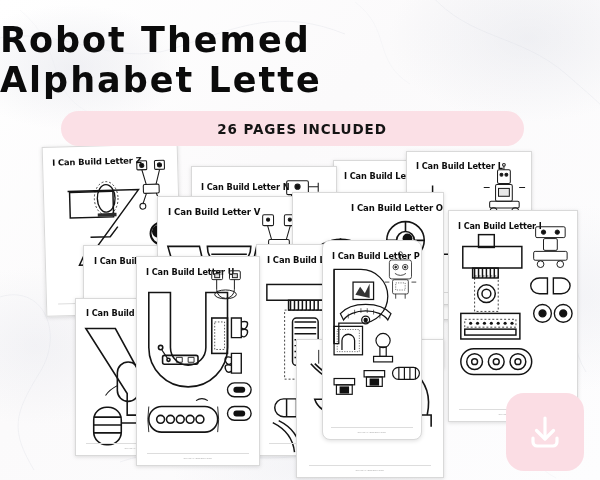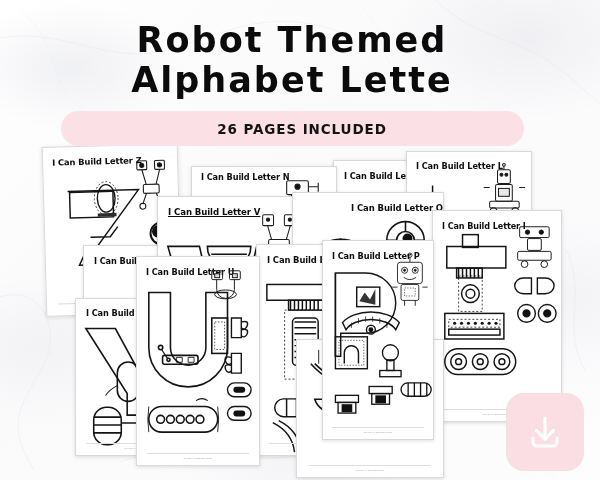--- a/index.html
+++ b/index.html
@@ -31,21 +31,21 @@
       radial-gradient(ellipse 190px 130px at 95% 62%, rgba(219,221,229,.28), rgba(255,255,255,0) 72%),
       radial-gradient(ellipse 180px 90px at 50% 97%,  rgba(221,223,231,.26), rgba(255,255,255,0) 72%),
       linear-gradient(135deg, #ffffff 0%, #fbfafb 40%, #fdfdfe 100%);
   }
   #veins { position:absolute; inset:0; pointer-events:none; opacity:.5; }
 
   
   .header {
     position: absolute;
     top: 0; left: 0; right: 16px;
-    text-align: center;
+    text-align: left;
     z-index: 40;
     padding-top: 20px;
   }
   .title-line {
     font-family: "DejaVu Sans", sans-serif;
     font-weight: 700;
     font-size: 35px;
     line-height: 40px;
     letter-spacing: 2.0px;
     color: #0b0b0b;
@@ -188,21 +188,21 @@
           <circle cx="117" cy="86" r="1.8" fill="#fff"></circle>
         </g>
         <circle cx="112" cy="115" r="8" fill="none" stroke="#141414" stroke-width="1.4"></circle>
       </svg>
       <div class="card-footer">
         <span>CRYSTALANDCOMP.COM</span>
       </div>
     </div>
 
     <div class="card" style="left:191px; top:166px; width:146px; height:166px; z-index:4;">
-      <div class="card-title" style="left:9px; top:5px; font-size:8.2px;">I Can Build Letter N</div>
+      <div class="card-title" style="left:9px; top:15px; font-size:8.2px;">I Can Build Letter N</div>
       <svg class="card-art" viewBox="0 0 146 166">
         <g fill="none" stroke="#141414" stroke-width="1.5">
           <path d="M24 118 V46 L74 118 V46"></path>
         </g>
         <g fill="none" stroke="#1c1c1c" stroke-width="1.1">
           <rect x="96" y="14" width="22" height="14" rx="1.5"></rect>
           <path d="M101 28 v8 M113 28 v8"></path>
           <rect x="96" y="36" width="22" height="16" rx="1.5"></rect>
           <circle cx="107" cy="20" r="2.6" fill="#111"></circle>
           <path d="M118 20 h10 M128 16 v9"></path>
@@ -242,21 +242,21 @@
           <circle cx="110" cy="60" r="3.4"></circle>
           <path d="M84 36 h-6 M114 36 h6"></path>
         </g>
       </svg>
       <div class="card-footer">
         <span>CRYSTALANDCOMP.COM</span>
       </div>
     </div>
 
     <div class="card" style="left:157px; top:196px; width:160px; height:176px; z-index:7;">
-      <div class="card-title" style="left:10px; top:10px; font-size:8.6px;text-decoration:underline;">I Can Build Letter V</div>
+      <div class="card-title" style="left:10px; top:10px; font-size:8.6px;">I Can Build Letter V</div>
       <svg class="card-art" viewBox="0 0 160 176">
         <g fill="none" stroke="#141414" stroke-width="1.6">
           <polygon points="10,50 42,50 58,120 30,120"></polygon>
           <polygon points="100,50 132,50 112,120 84,120"></polygon>
           <path d="M50 40 a22 22 0 0 0 44 0 z" transform="translate(0,10)"></path>
           <path d="M54 58 h36 M56 66 h32 M59 74 h26"></path>
         </g>
 
         <g fill="none" stroke="#1c1c1c" stroke-width="1.05">
           <rect x="106" y="18" width="11" height="11" rx="1.4"></rect>
@@ -288,21 +288,21 @@
           <path d="M114 29 v10 M114 57 v10 M95 48 h10 M123 48 h10"></path>
           <path d="M106 64 h16 v7 h-16 z"></path>
           <ellipse cx="114" cy="74" rx="9" ry="4"></ellipse>
         </g>
       </svg>
       <div class="card-footer">
         <span>CRYSTALANDCOMP.COM</span>
       </div>
     </div>
 
-    <div class="card" style="left:432px; top:210px; width:130px; height:212px; z-index:9;">
+    <div class="card" style="left:448px; top:210px; width:130px; height:212px; z-index:9;">
       <div class="card-title" style="left:9px; top:10px; font-size:8.1px;">I Can Build Letter I</div>
       <svg class="card-art" viewBox="0 0 130 212">
         <g fill="none" stroke="#141414" stroke-width="1.5">
 
           <path d="M14 36 H74 V58 H14 Z"></path>
           <rect x="30" y="24" width="16" height="13"></rect>
           <rect x="24" y="58" width="26" height="10"></rect>
           <path d="M26 58 v10 M30 58 v10 M34 58 v10 M38 58 v10 M42 58 v10 M46 58 v10"></path>
           <rect x="26" y="66" width="24" height="36" stroke-dasharray="2 2" stroke-width=".8"></rect>
           <circle cx="38" cy="84" r="9"></circle>
@@ -477,21 +477,21 @@
           <rect x="97" y="17" width="5" height="4" fill="#ddd"></rect>
           <path d="M81 23 v10 a9 9 0 0 0 18 0 V23"></path>
           <ellipse cx="90" cy="38" rx="11" ry="4.5"></ellipse>
         </g>
       </svg>
       <div class="card-footer">
         <span>CRYSTALANDCOMP.COM</span>
       </div>
     </div>
 
-    <div class="card" style="left:322px; top:240px; width:112px; height:200px; z-index:21;">
+    <div class="card" style="left:322px; top:240px; width:100px; height:200px; z-index:21;border-radius:8px;">
       <div class="card-title" style="left:9px; top:10px; font-size:8.2px;">I Can Build Letter P</div>
       <svg class="card-art" viewBox="0 0 124 200">
         <g fill="none" stroke="#141414" stroke-width="1.6">
 
           <path d="M14 36 h34 a34 34 0 0 1 0 68 H20 V130 H14 Z"></path>
           <path d="M14 36 V130"></path>
 
           <rect x="38" y="52" width="26" height="22"></rect>
           <path d="M41 68 l6 -10 l6 8 l6 -12 v18 z" fill="#111" stroke="none" opacity=".85"></path>
 

